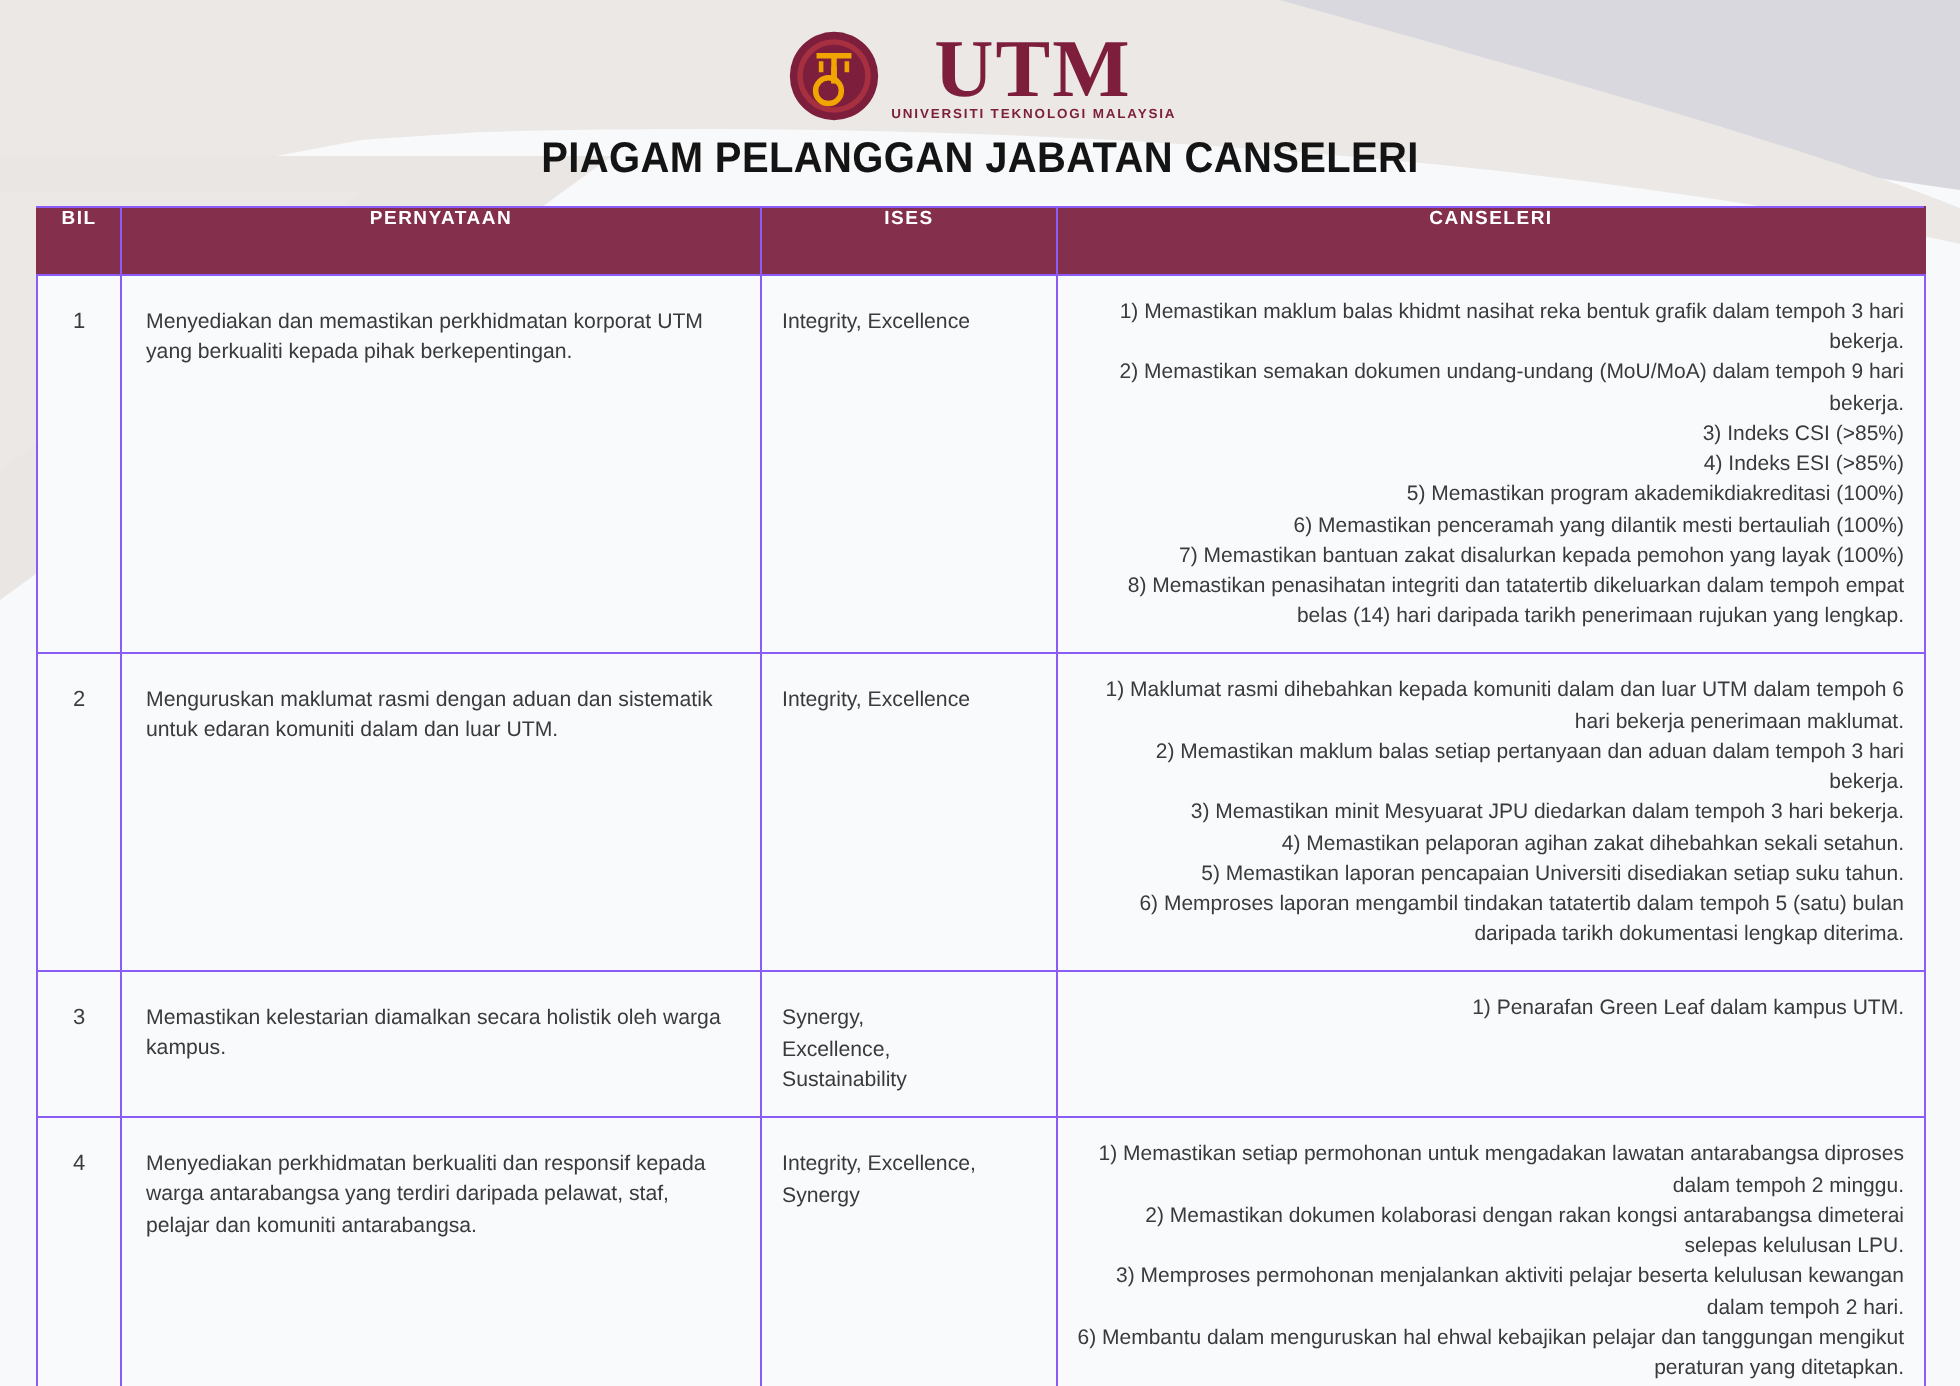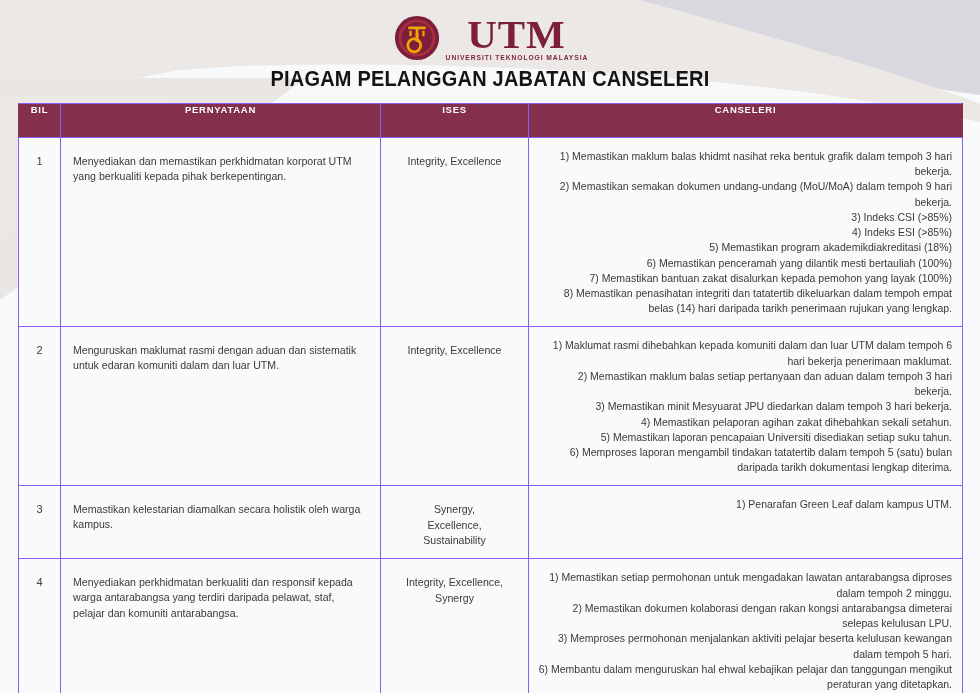--- a/index.html
+++ b/index.html
@@ -120,21 +120,21 @@
     font-size: 10.6px;
     line-height: 1.42;
     color: #3a3a3a;
     padding: 16px 14px 10px 12px;
     margin-top: 32px;
   }
   td.c-ises {
     font-size: 10.6px;
     line-height: 1.45;
     color: #3a3a3a;
-    text-align: center;
+    text-align: left;
     padding: 16px 10px 10px 10px;
   }
   td.c-pengukuran {
     font-size: 10.5px;
     line-height: 1.45;
     color: #3a3a3a;
     padding: 11px 10px 10px 9px;
   }
   td.c-pengukuran .m-line { display: block; text-align: right; }
 
@@ -200,21 +200,21 @@
     <tbody id="charter-body">
         <tr style="height: 162px;">
           <td class="c-bil">1</td>
           <td class="c-pernyataan">Menyediakan dan memastikan perkhidmatan korporat UTM yang berkualiti kepada pihak berkepentingan.</td>
           <td class="c-ises">Integrity, Excellence</td>
           <td class="c-pengukuran">
             <span class="m-line">1) Memastikan maklum balas khidmt nasihat reka bentuk grafik dalam tempoh 3 hari bekerja.</span>
             <span class="m-line">2) Memastikan semakan dokumen undang-undang (MoU/MoA) dalam tempoh 9 hari bekerja.</span>
             <span class="m-line">3) Indeks CSI (&gt;85%)</span>
             <span class="m-line">4) Indeks ESI (&gt;85%)</span>
-            <span class="m-line">5) Memastikan program akademikdiakreditasi (18%)</span>
+            <span class="m-line">5) Memastikan program akademikdiakreditasi (100%)</span>
             <span class="m-line">6) Memastikan penceramah yang dilantik mesti bertauliah (100%)</span>
             <span class="m-line">7) Memastikan bantuan zakat disalurkan kepada pemohon yang layak (100%)</span>
             <span class="m-line">8) Memastikan penasihatan integriti dan tatatertib dikeluarkan dalam tempoh empat belas (14) hari daripada tarikh penerimaan rujukan yang lengkap.</span>
           </td>
         </tr>
         <tr style="height: 122px;">
           <td class="c-bil">2</td>
           <td class="c-pernyataan">Menguruskan maklumat rasmi dengan aduan dan sistematik untuk edaran komuniti dalam dan luar UTM.</td>
           <td class="c-ises">Integrity, Excellence</td>
           <td class="c-pengukuran">
@@ -234,20 +234,20 @@
             <span class="m-line">1) Penarafan Green Leaf dalam kampus UTM.</span>
           </td>
         </tr>
         <tr style="height: 205px;">
           <td class="c-bil">4</td>
           <td class="c-pernyataan">Menyediakan perkhidmatan berkualiti dan responsif kepada warga antarabangsa yang terdiri daripada pelawat, staf, pelajar dan komuniti antarabangsa.</td>
           <td class="c-ises">Integrity, Excellence,<br>Synergy</td>
           <td class="c-pengukuran">
             <span class="m-line">1) Memastikan setiap permohonan untuk mengadakan lawatan antarabangsa diproses dalam tempoh 2 minggu.</span>
             <span class="m-line">2) Memastikan dokumen kolaborasi dengan rakan kongsi antarabangsa dimeterai selepas kelulusan LPU.</span>
-            <span class="m-line">3) Memproses permohonan menjalankan aktiviti pelajar beserta kelulusan kewangan dalam tempoh 5 hari.</span>
+            <span class="m-line">3) Memproses permohonan menjalankan aktiviti pelajar beserta kelulusan kewangan dalam tempoh 2 hari.</span>
             <span class="m-line">6) Membantu dalam menguruskan hal ehwal kebajikan pelajar dan tanggungan mengikut peraturan yang ditetapkan.</span>
             <span class="m-line">5) Memproses permohonan pelajar ke program mobiliti  yang lengkap diterima dalam tempoh 3 hari.</span>
           </td>
         </tr>
       </tbody>
   </table>
 </div>
 
 </body></html>

